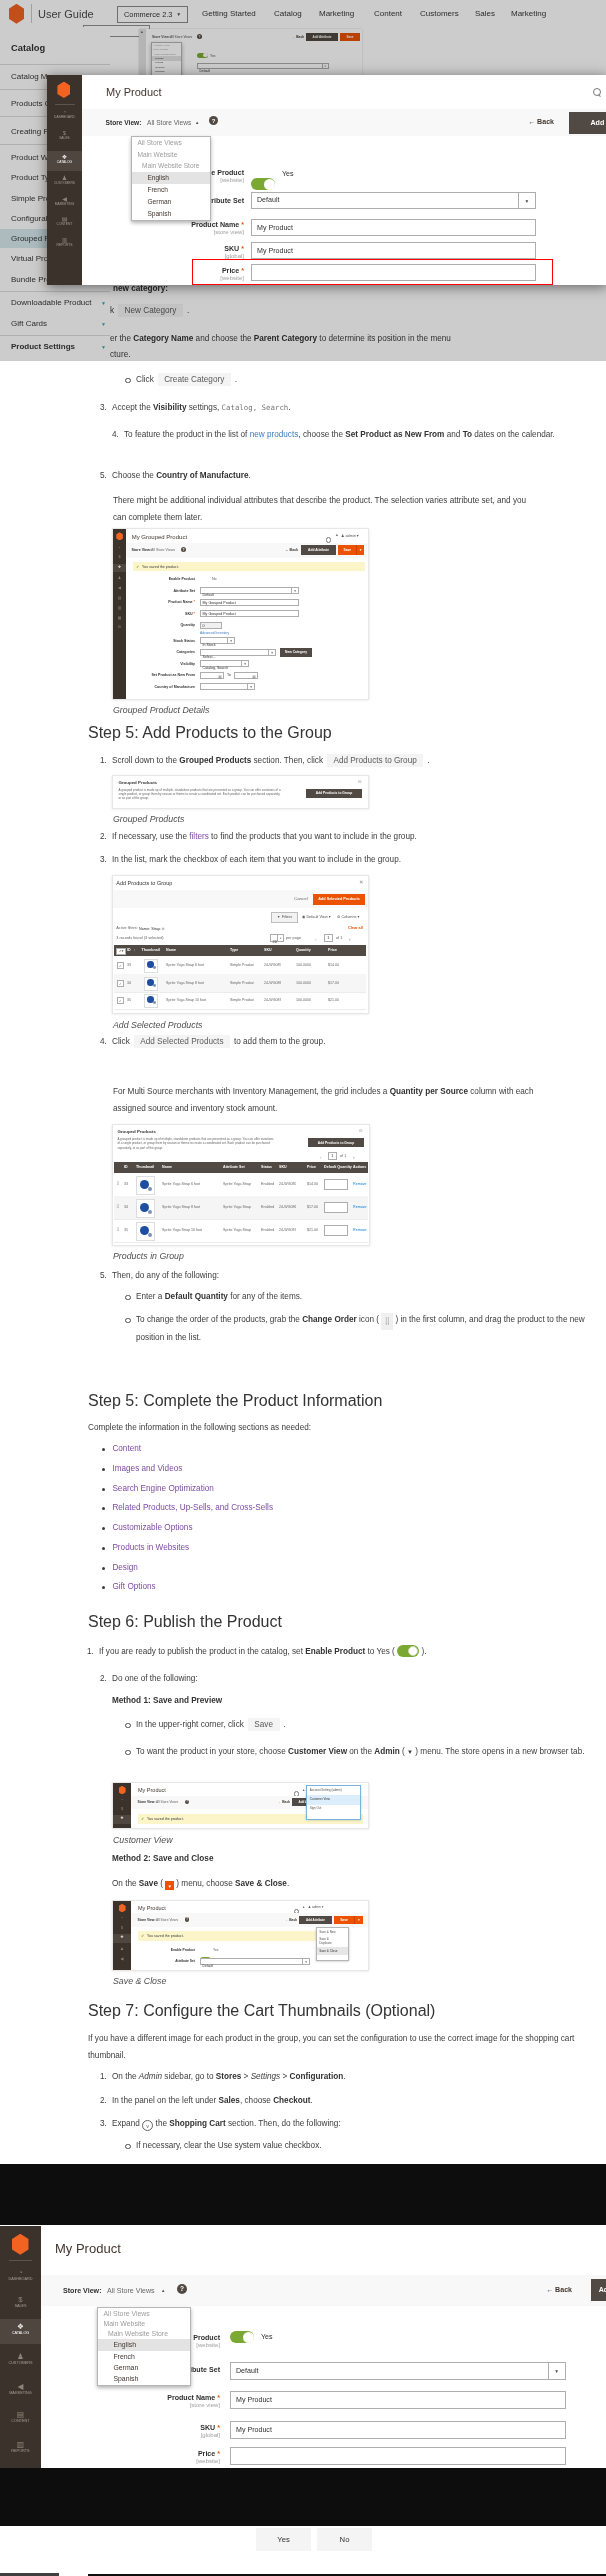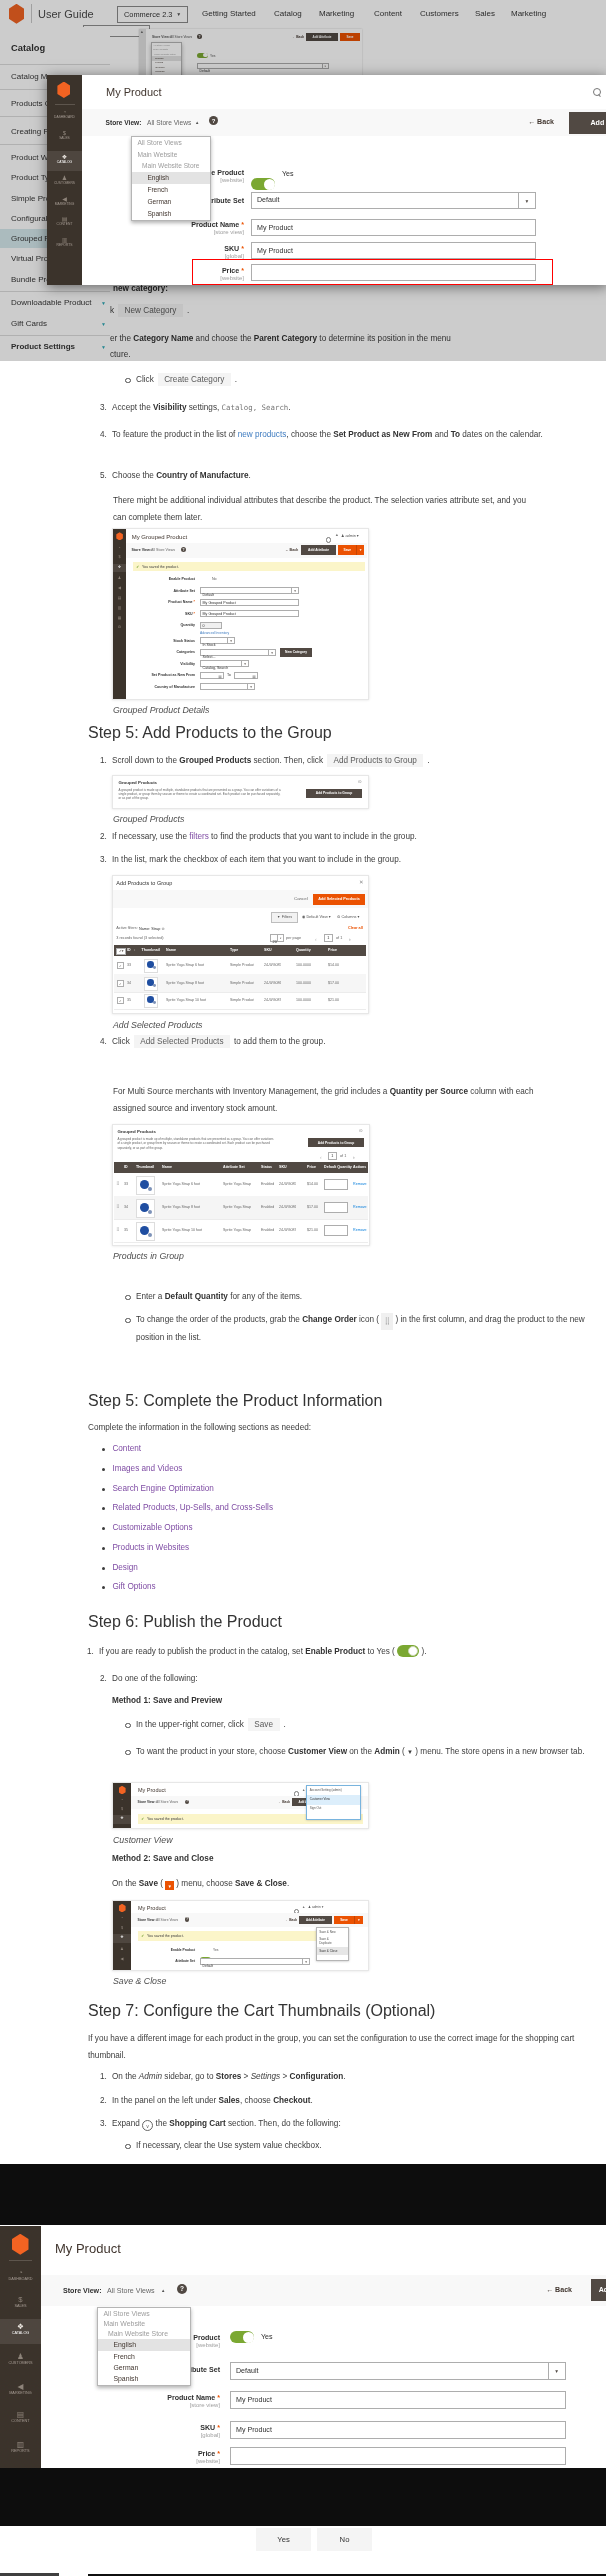--- a/index.html
+++ b/index.html
@@ -265,21 +265,21 @@
       <div class="di di-d" style="height:12px;font-size:6.6px;padding-left:15.4px;">Spanish</div>
     </div>
   </div>
 
   <div class="r body" style="left:125px;top:372px;width:450px;padding-left:11px;">
     <span class="odot"></span><span><span>Click </span><span class="seg-chip">Create Category</span><span> .</span></span>
   </div>
   <div class="r body" style="left:100px;top:400px;width:472px;">
     <span class="inum">3.</span><span><span>Accept the </span><span class="seg-b">Visibility</span><span> settings, </span><span class="seg-code">Catalog, Search</span><span>.</span></span>
   </div>
-  <div class="r body" style="left:100px;top:427px;width:446px;">
+  <div class="r body" style="left:112px;top:427px;width:446px;">
     <span class="inum">4.</span><span><span>To feature the product in the list of </span><span class="seg-blue">new products</span><span>, choose the </span><span class="seg-b">Set Product as New From</span><span> and </span><span class="seg-b">To</span><span> dates on the calendar.</span></span>
   </div>
   <div class="r body" style="left:100px;top:468px;width:472px;">
     <span class="inum">5.</span><span><span>Choose the </span><span class="seg-b">Country of Manufacture</span><span>.</span></span>
   </div>
   <div class="r body" style="left:113px;top:493px;width:423px;"><span>There might be additional individual attributes that describe the product. The selection varies attribute set, and you can complete them later.</span></div>
 
   <div class="r fig" style="left:112px;top:528px;width:255px;height:170px;">
     <div class="r aside" style="left:0;top:0;width:13px;height:170px;">
       <div class="r logo-hex" style="left:3.3px;top:3.3px;width:6.6px;height:8.2px;"></div>
@@ -514,20 +514,23 @@
       <span class="tcell r" style="left:109px;top:8.8px;font-size:3.6px;width:36px;">Sprite Yoga Strap</span>
       <span class="tcell r" style="left:147px;top:8.8px;font-size:3.6px;">Enabled</span>
       <span class="tcell r" style="left:165px;top:8.8px;font-size:3.6px;">24-WG087</span>
       <span class="tcell r" style="left:193px;top:8.8px;font-size:3.6px;">$21.00</span>
       <div class="r inp" style="left:210px;top:5.5px;width:24px;height:11px;"></div>
       <span class="r rlink" style="left:239px;top:8.8px;font-size:3.6px;">Remove</span>
     </div>
   </div>
   <div class="r cap" style="left:113px;top:1251px;">Products in Group</div>
 
+  <div class="r body" style="left:100px;top:1268px;width:483px;">
+    <span class="inum">5.</span><span><span>Then, do any of the following:</span></span>
+  </div>
   <div class="r body" style="left:125px;top:1289px;width:455px;padding-left:11px;">
     <span class="odot"></span><span><span>Enter a </span><span class="seg-b">Default Quantity</span><span> for any of the items.</span></span>
   </div>
   <div class="r body" style="left:125px;top:1312px;width:454px;padding-left:11px;">
     <span class="odot"></span><span><span>To change the order of the products, grab the </span><span class="seg-b">Change Order</span><span> icon ( </span><span class="seg-grid">⣿</span><span> ) in the first column, and drag the product to the new position in the list.</span></span>
   </div>
 
   <div class="r h2" style="left:88px;top:1392px;">Step 5: Complete the Product Information</div>
   <div class="r body" style="left:88px;top:1420px;width:494px;"><span>Complete the information in the following sections as needed:</span></div>
   <div class="r body" style="left:102px;top:1441px;padding-left:10.4px;"><span class="fdot"></span><span class="plink">Content</span></div>

